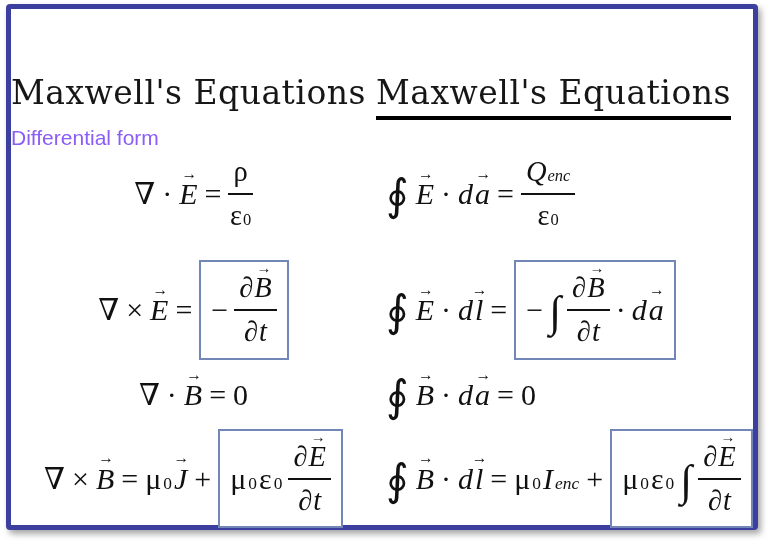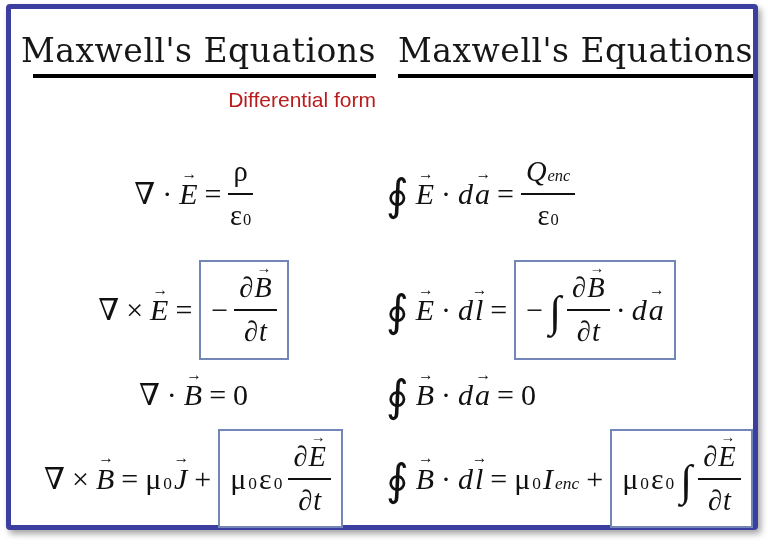--- a/index.html
+++ b/index.html
@@ -10,27 +10,27 @@
     --text:#111111; --underline:#000000;
   }
   .frame{
     position:absolute;left:6px;top:4px;width:742px;height:516px;
     background:#ffffff;border:5px solid var(--frame-border);border-radius:4px;
     box-shadow:3px 4px 6px rgba(0,0,0,0.35);
   }
   .columns{display:grid;grid-template-columns:365px 1fr;height:100%;}
   .col{display:grid;grid-template-rows:120px 130px 102px 68px 1fr;}
 
-  .colhead{display:flex;flex-direction:column;align-items:flex-end;padding-top:22px;}
+  .colhead{display:flex;flex-direction:column;align-items:flex-start;padding-top:22px;margin-top:42px;}
   .title{
     margin:0;font-family:"DejaVu Serif","Liberation Serif",serif;
     font-weight:400;font-size:33px;color:#161616;letter-spacing:.5px;white-space:nowrap;
   }
   .rule{height:4px;background:var(--underline);width:calc(100% - 22px);margin-top:4px;}
-  .subtitle{margin-top:10px;font-size:21px;color:#b91c1c;}
+  .subtitle{margin-top:10px;font-size:21px;color:#8b5cf6;}
 
   .eqrow{display:flex;align-items:center;justify-content:center;}
   .col-right .eqrow{justify-content:flex-start;padding-left:10px;}
 
   .eq{
     display:flex;align-items:center;gap:7px;
     font-family:"Liberation Serif","DejaVu Serif",serif;
     font-size:30px;color:var(--text);line-height:1.25;white-space:nowrap;
   }
   .it{font-style:italic;}

